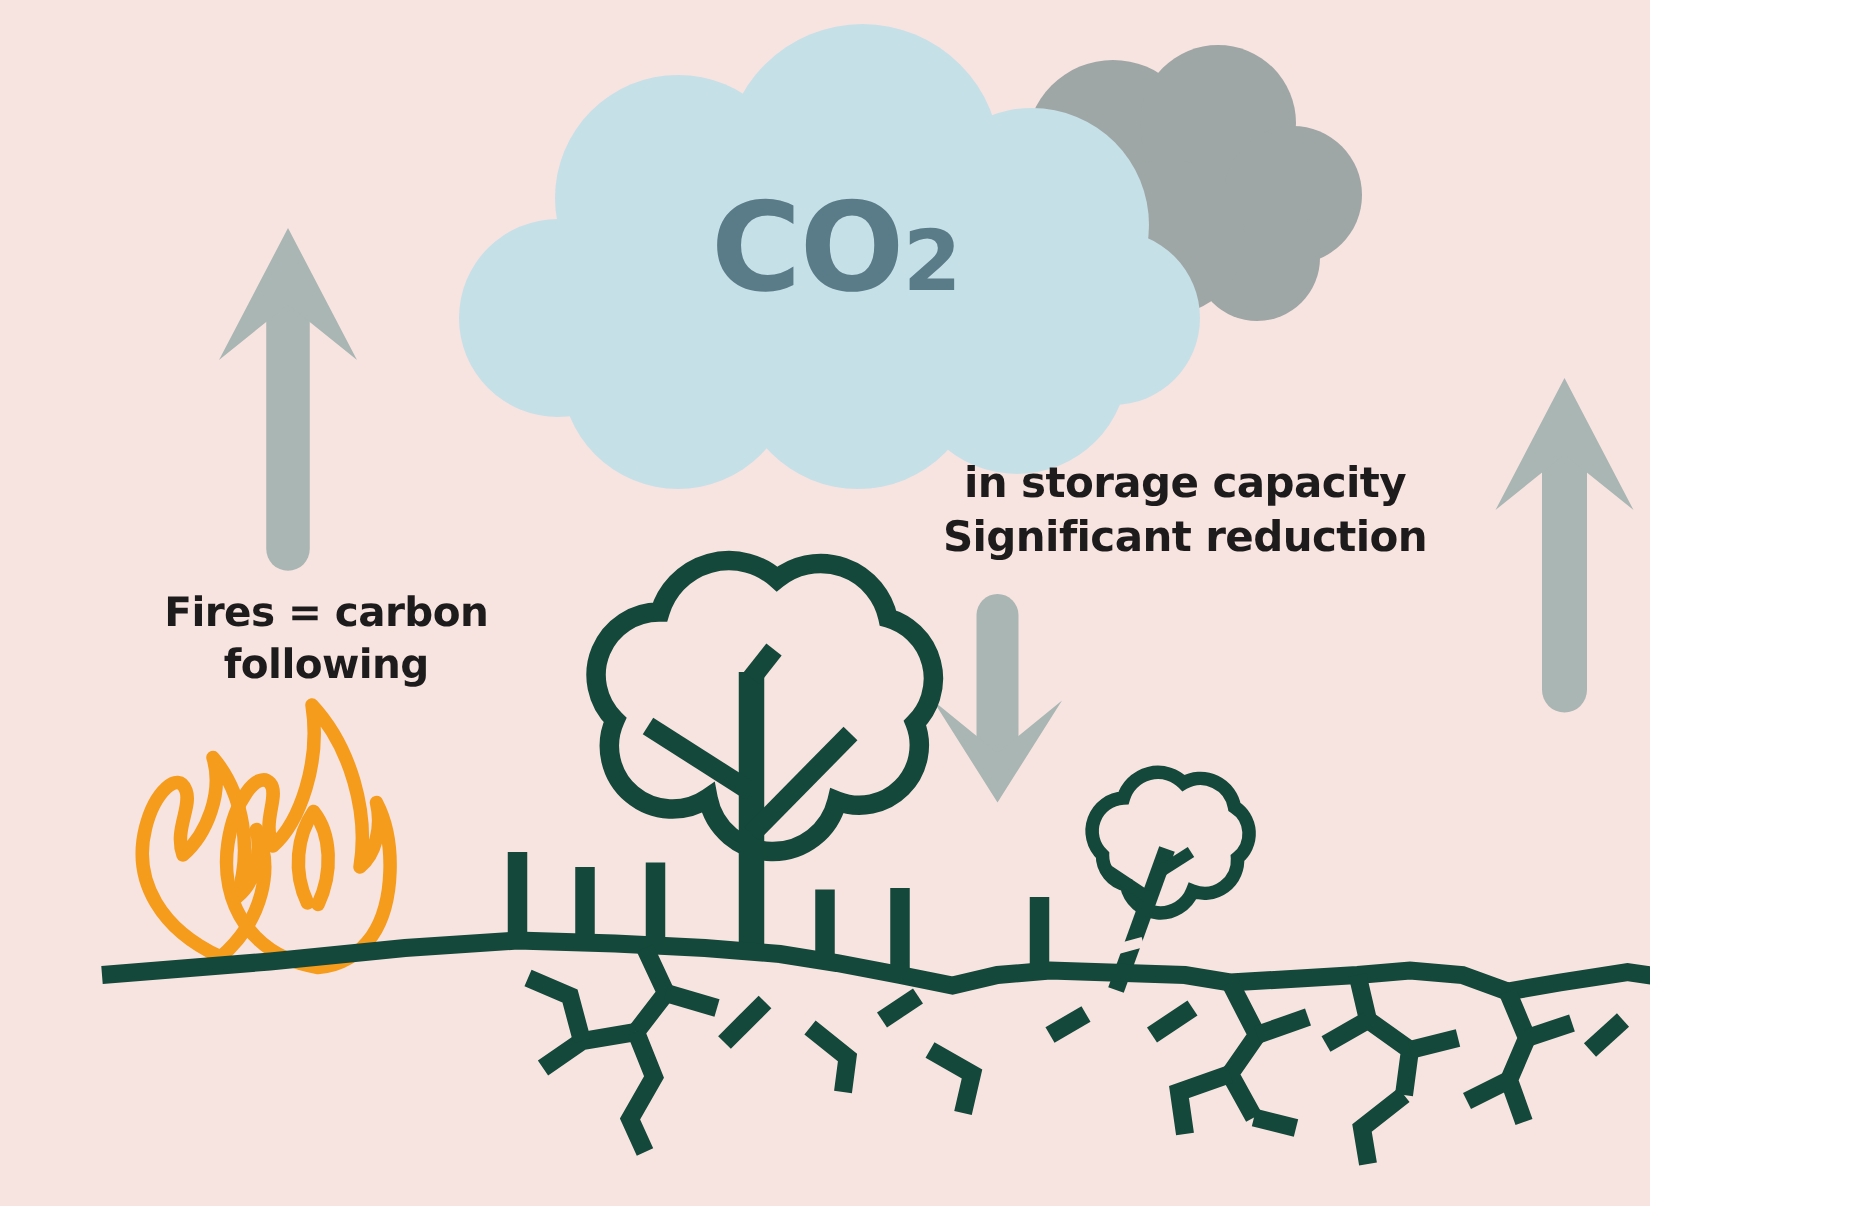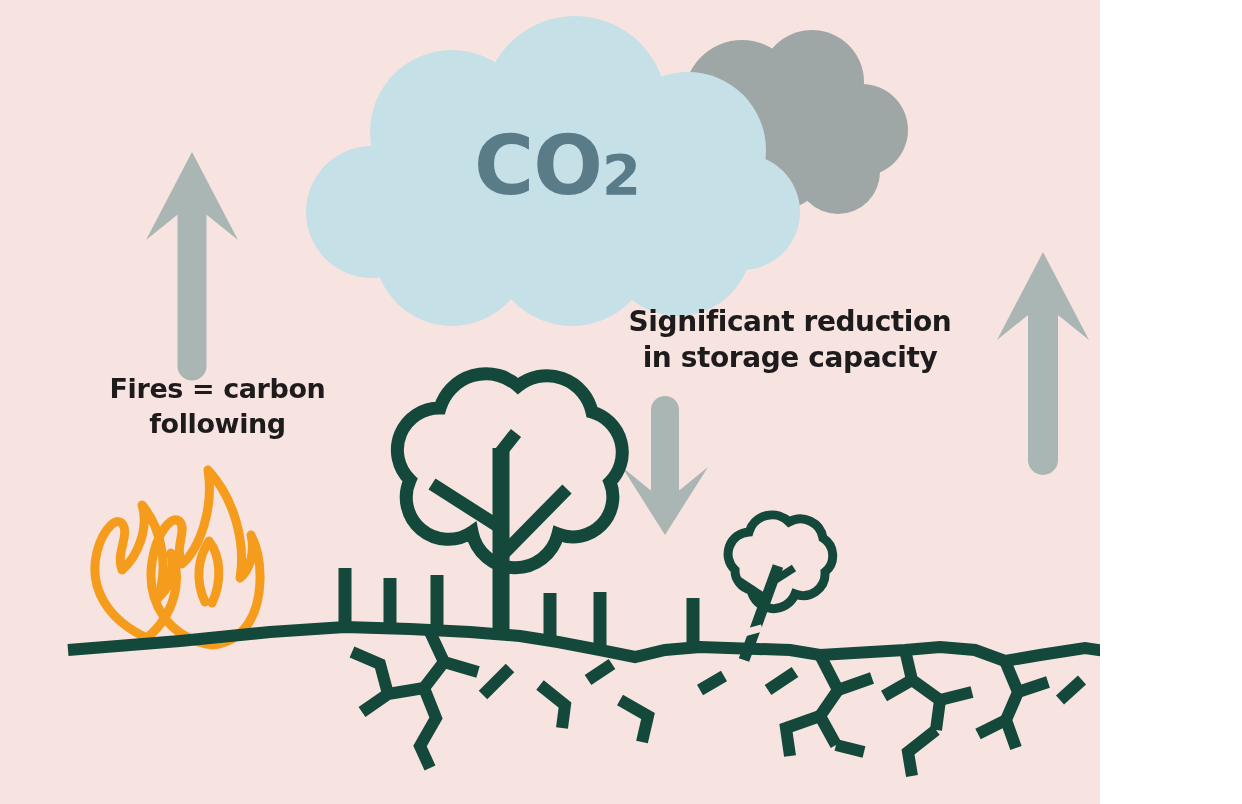--- a/index.html
+++ b/index.html
@@ -22,21 +22,21 @@
   }
   #scene-svg{position:absolute;left:0;top:0;width:1242px;height:804px;}
   .caption{
     position:absolute;
     color:var(--caption-text);
     font-weight:800;
     text-align:center;
     letter-spacing:-0.4px;
     line-height:1.28;
   }
-  #caption-fires{left:75px;top:372px;width:285px;font-size:27px;}
+  #caption-fires{left:75px;top:392px;width:285px;font-size:27px;}
   #caption-storage{left:610px;top:304px;width:360px;font-size:28px;}
   #caption-soils{left:857px;top:494px;width:350px;font-size:28px;}
   #co2-label{
     position:absolute;left:437px;top:118px;width:240px;
     text-align:center;
     color:var(--co2-text);
     font-weight:800;
     font-size:82px;
     letter-spacing:-1px;
   }
@@ -151,18 +151,18 @@
   </svg>
 
   <div id="co2-label"><span>CO</span><span class="sub">2</span></div>
 
   <div id="caption-fires" class="caption">
     <div>Fires = carbon</div>
     <div>following</div>
   </div>
 
   <div id="caption-storage" class="caption">
+    <div>in storage capacity</div>
     <div>Significant reduction</div>
-    <div>in storage capacity</div>
   </div>
 
 
 </div>
 
 </body></html>

